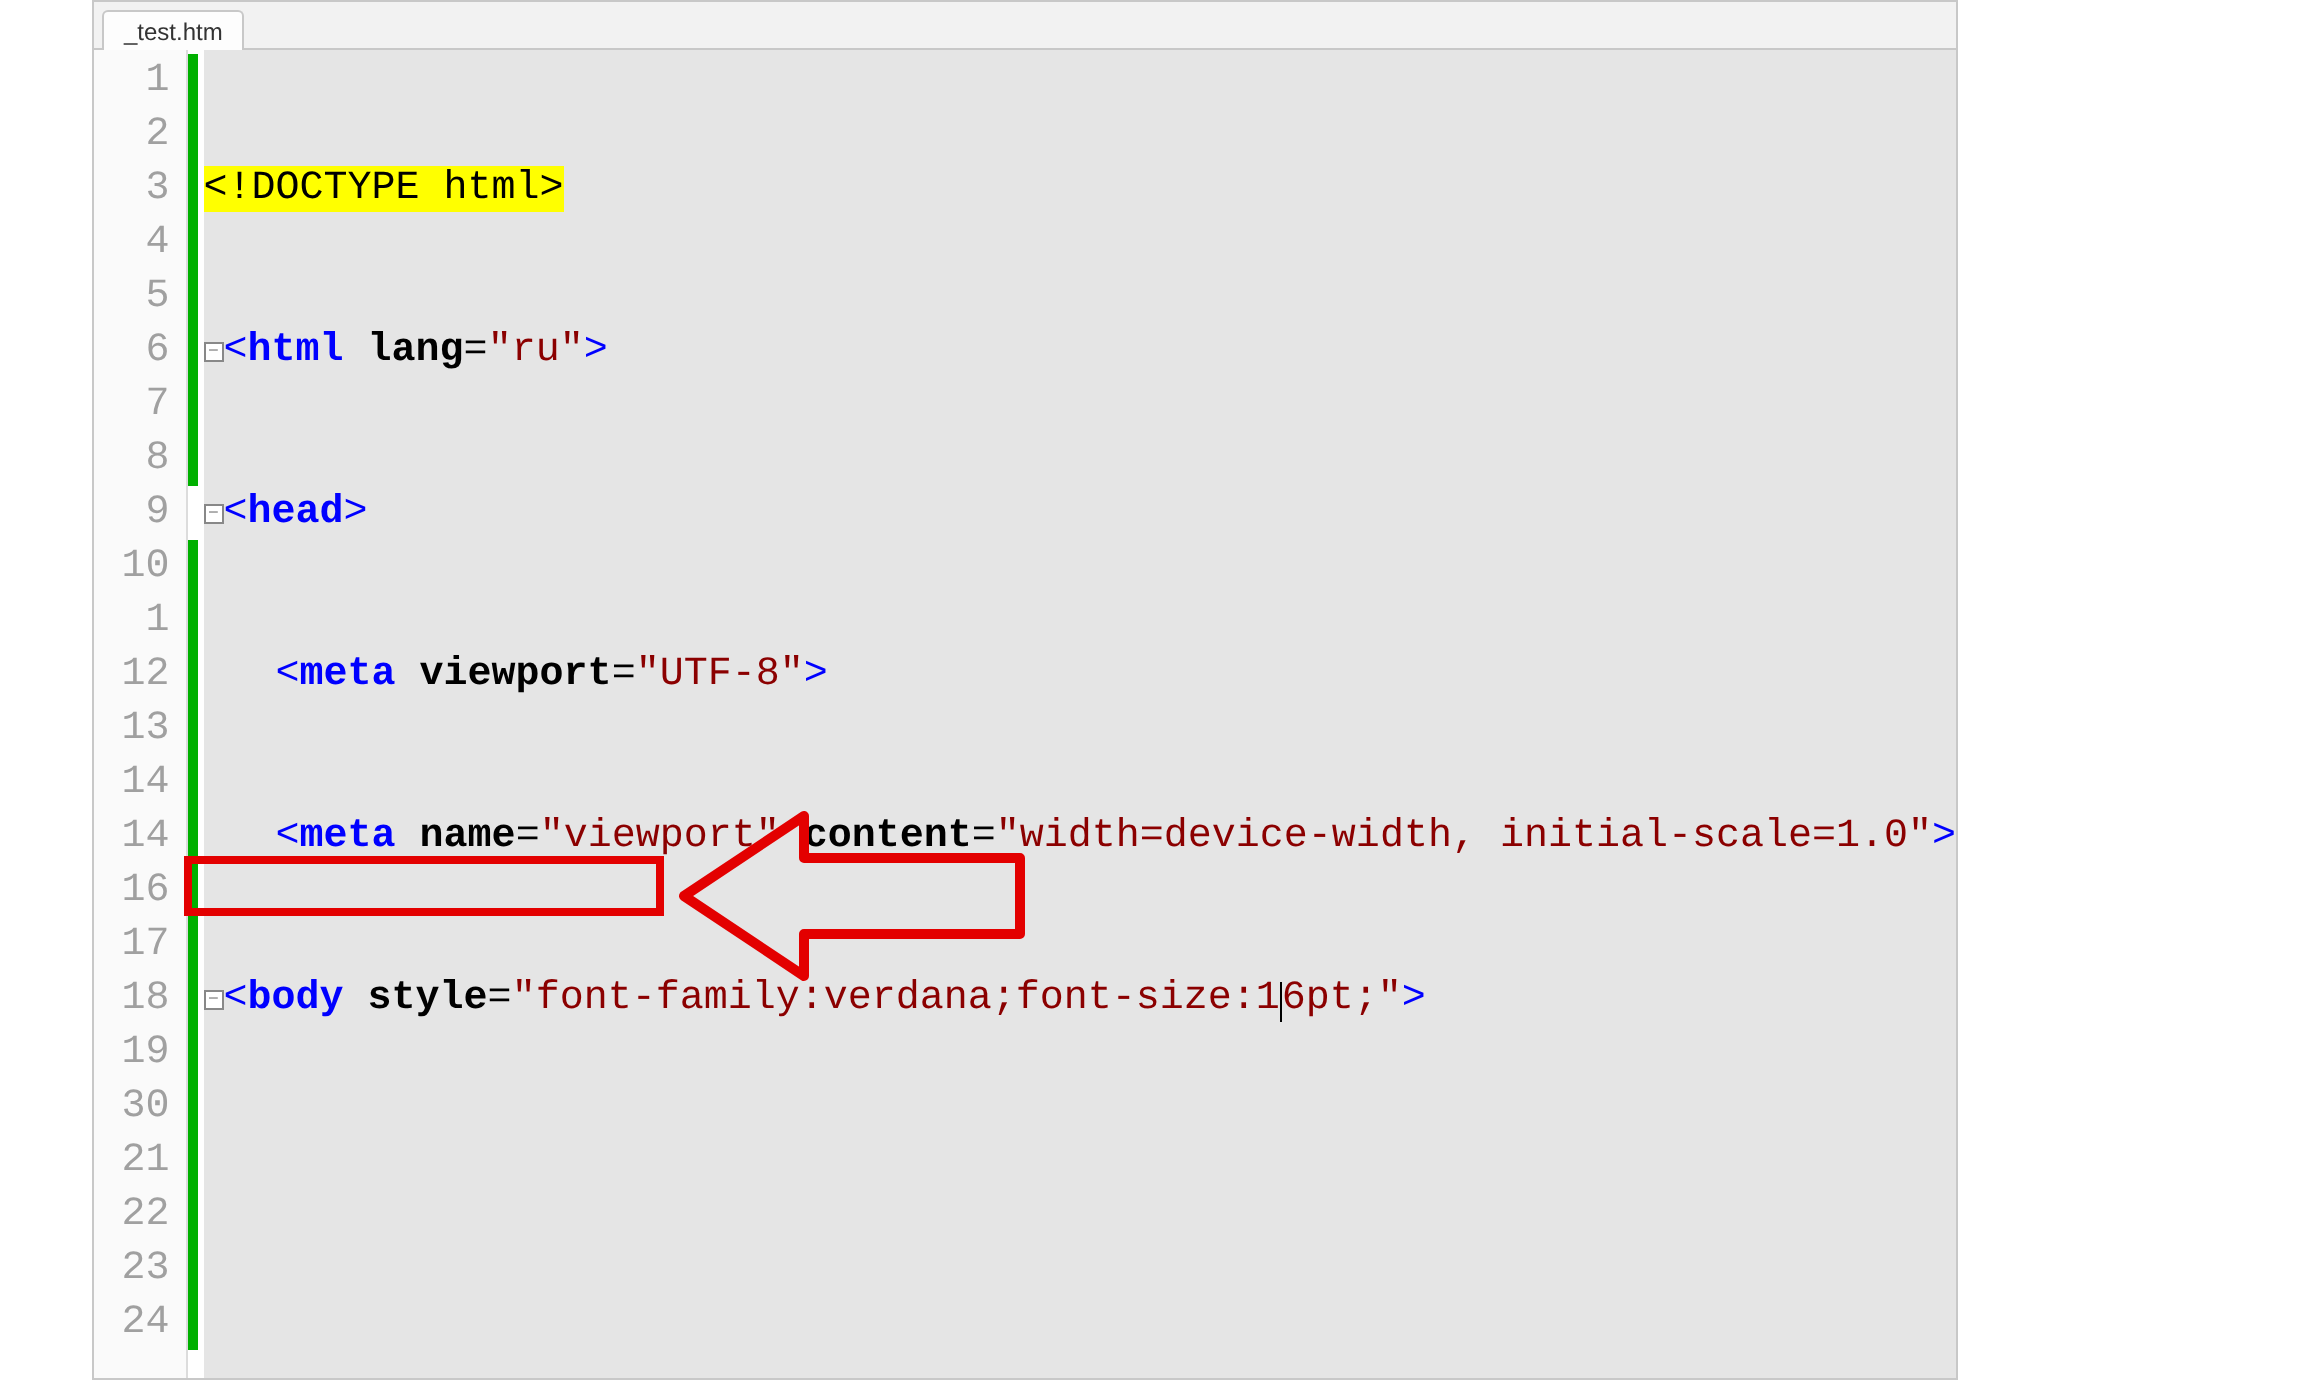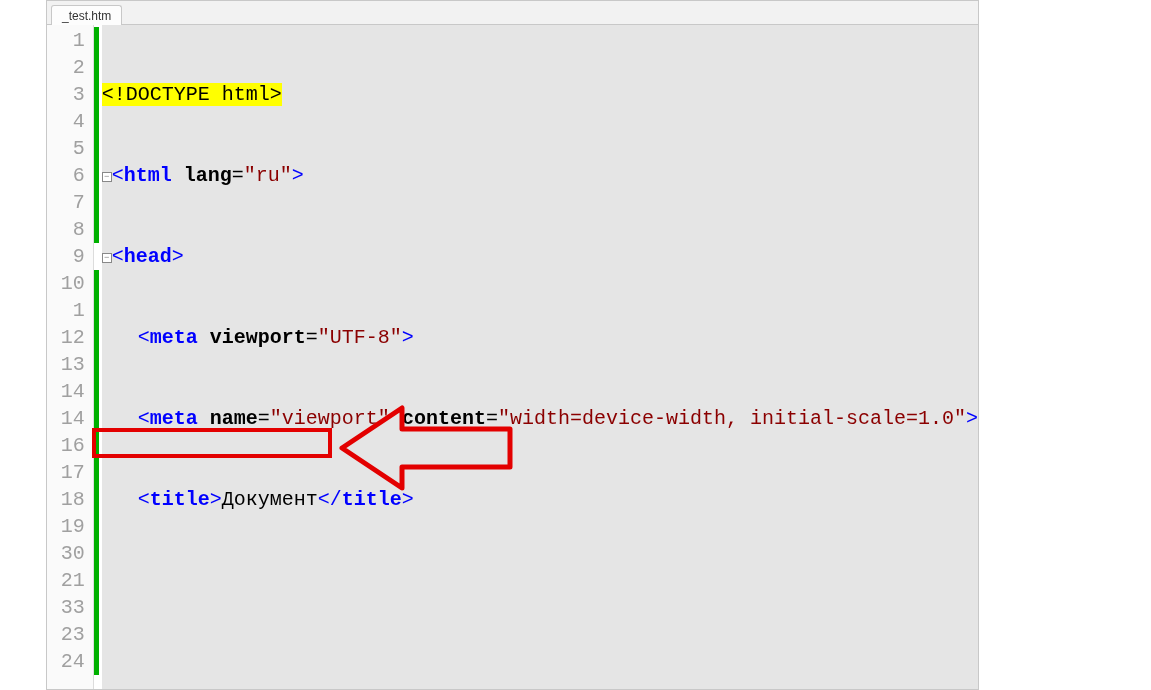--- a/index.html
+++ b/index.html
@@ -138,37 +138,37 @@
       <div class="line">12</div>
       <div class="line">13</div>
       <div class="line">14</div>
       <div class="line">14</div>
       <div class="line">16</div>
       <div class="line">17</div>
       <div class="line">18</div>
       <div class="line">19</div>
       <div class="line">30</div>
       <div class="line">21</div>
-      <div class="line">33</div>
+      <div class="line">22</div>
       <div class="line">23</div>
       <div class="line">24</div>
     </div>
 
     <div class="marker-col">
       <div class="mod-bar" style="top:2px;height:216px;"></div>
       <div class="mod-bar" style="top:245px;height:405px;"></div>
     </div>
 
     <div class="code-lines">
       <div class="line"><span class="hl-doctype">&lt;!DOCTYPE html&gt;</span></div>
       <div class="line"><span class="fold-box">−</span><span class="tag-br">&lt;</span><span class="tag-name">html</span><span> </span><span class="attr-name">lang</span><span class="txt">=</span><span class="attr-val">"ru"</span><span class="tag-br">&gt;</span></div>
       <div class="line"><span class="fold-box">−</span><span class="tag-br">&lt;</span><span class="tag-name">head</span><span class="tag-br">&gt;</span></div>
       <div class="line"><span>   </span><span class="tag-br">&lt;</span><span class="tag-name">meta</span><span> </span><span class="attr-name">viewport</span><span class="txt">=</span><span class="attr-val">"UTF-8"</span><span class="tag-br">&gt;</span></div>
       <div class="line"><span>   </span><span class="tag-br">&lt;</span><span class="tag-name">meta</span><span> </span><span class="attr-name">name</span><span class="txt">=</span><span class="attr-val">"viewport"</span><span> </span><span class="attr-name">content</span><span class="txt">=</span><span class="attr-val">"width=device-width, initial-scale=1.0"</span><span class="tag-br">&gt;</span></div>
-      <div class="line"><span>   </span><span class="tag-br">&lt;</span><span class="tag-name">title</span><span class="tag-br">&gt;</span><span class="txt">Документ</span><span class="tag-br">&lt;/</span><span class="tag-name">title</span><span class="tag-br">&gt;</span></div>
+      <div class="line"><span class="fold-box">−</span><span class="tag-br">&lt;</span><span class="tag-name">body</span><span> </span><span class="attr-name">style</span><span class="txt">=</span><span class="attr-val">"font-family:verdana;font-size:1</span><span class="cursor-bar"></span><span class="attr-val">6pt;"</span><span class="tag-br">&gt;</span></div>
       
       
       
       
       
       
       
       
       
       

